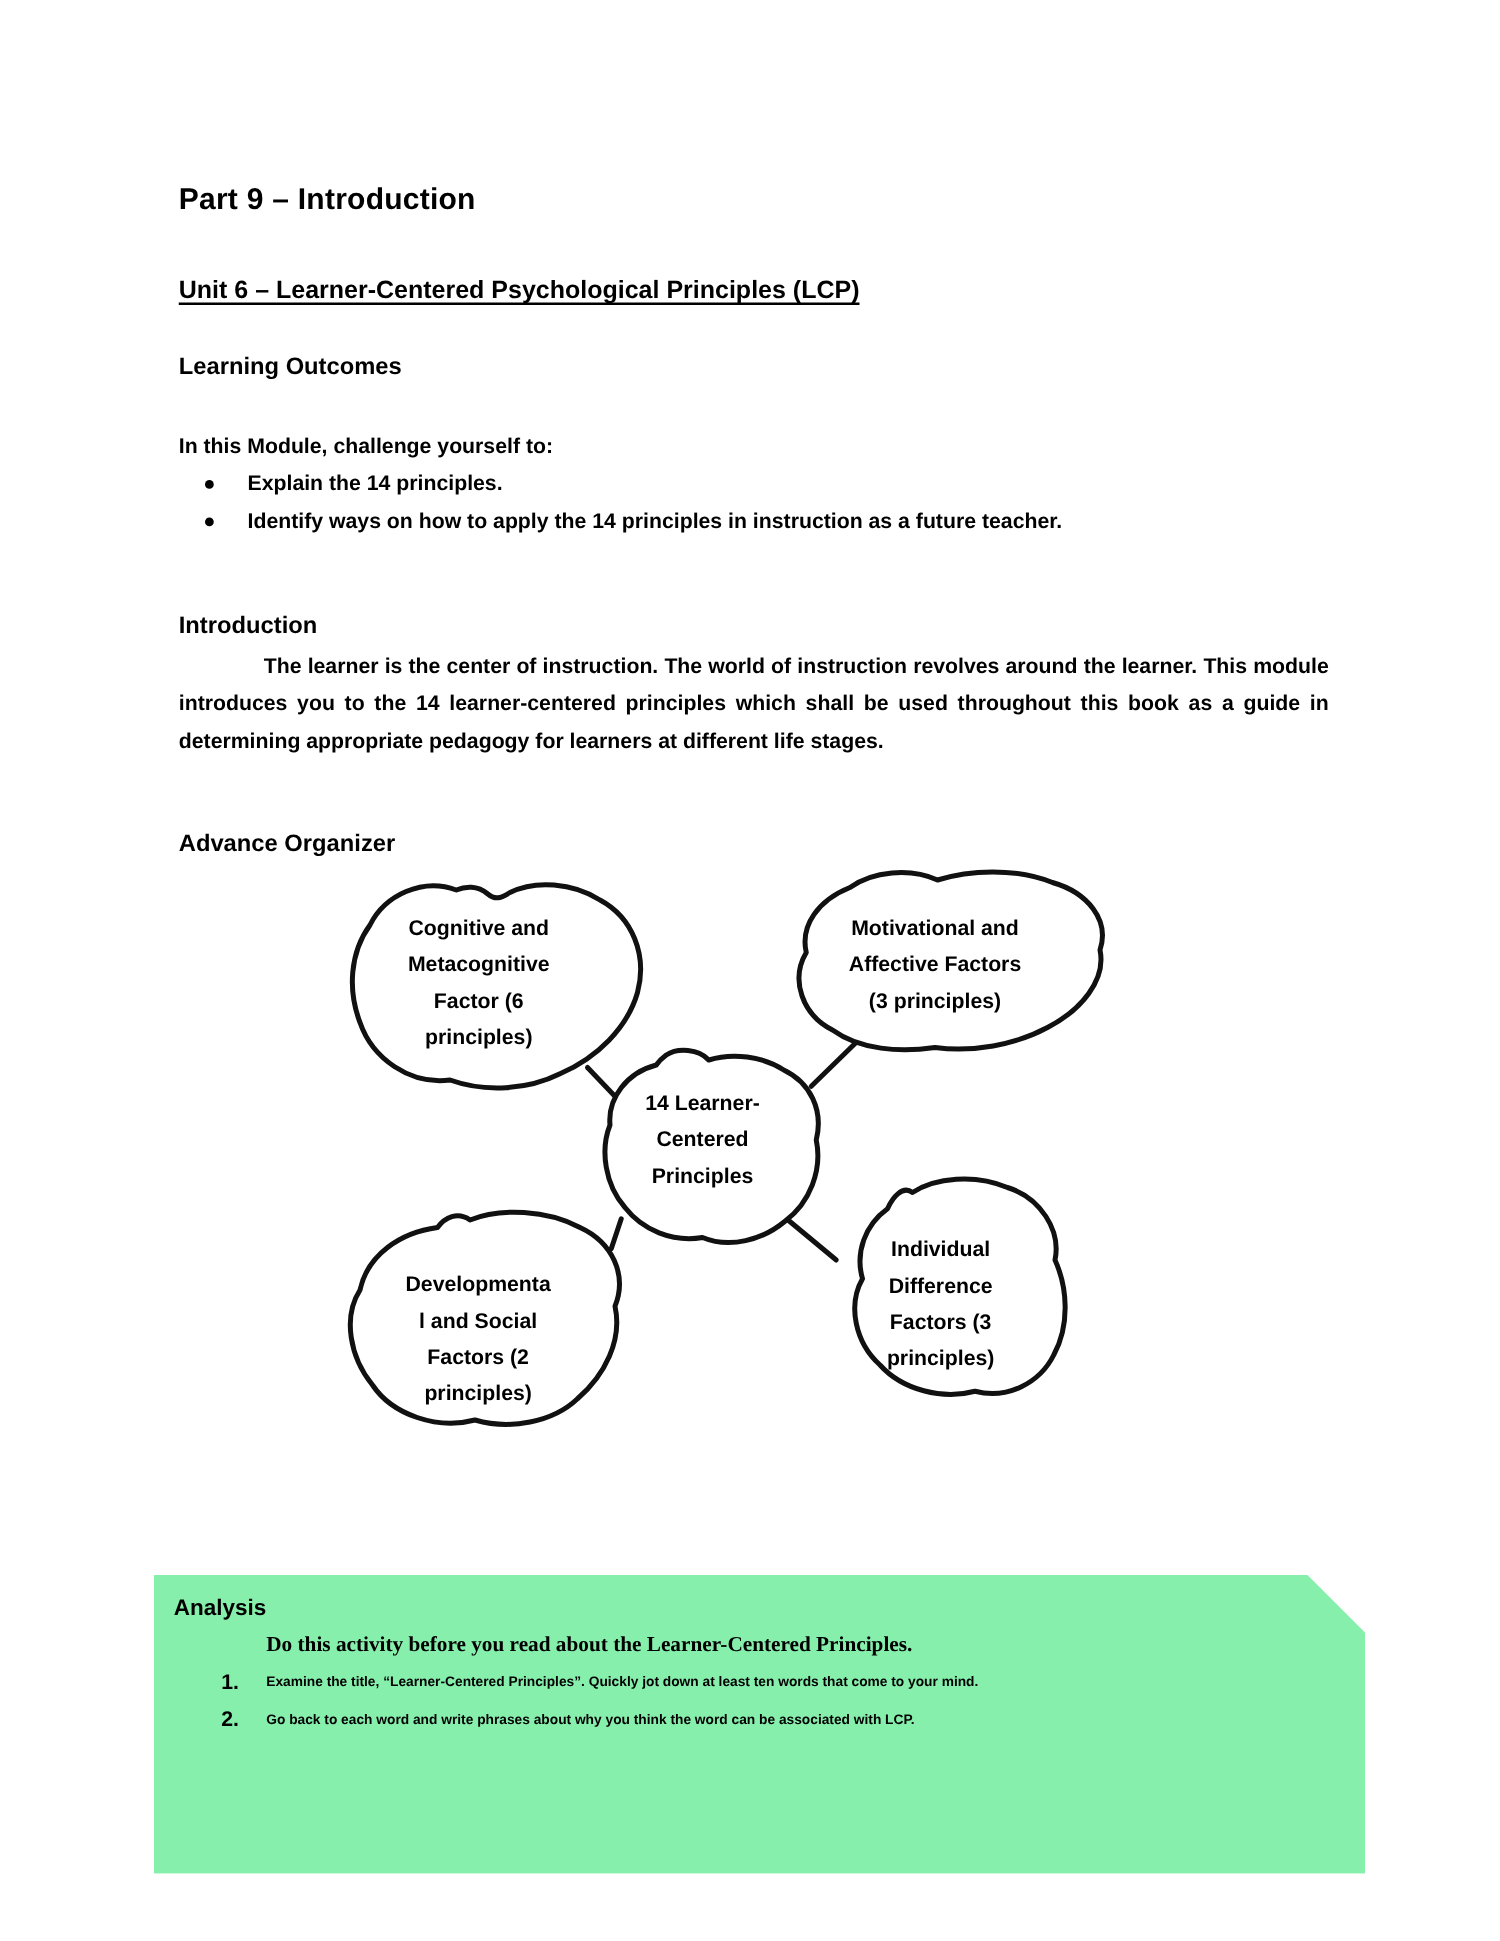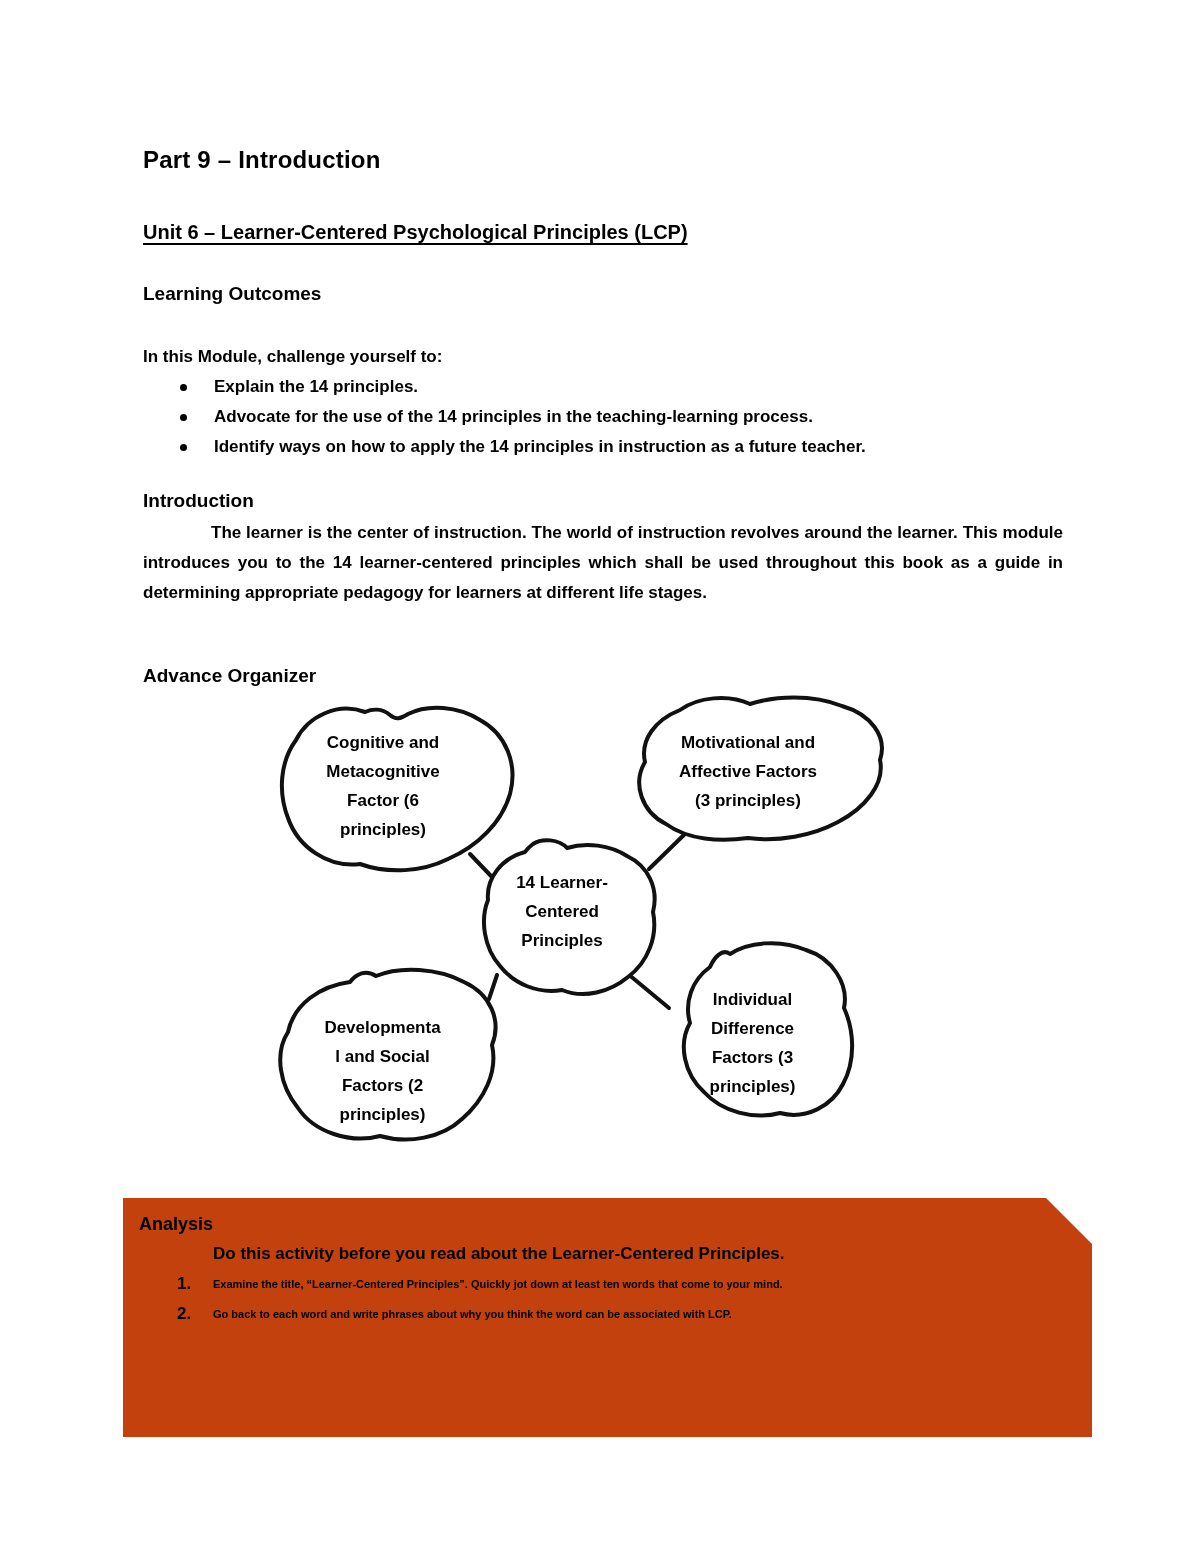--- a/index.html
+++ b/index.html
@@ -24,44 +24,40 @@
     position:absolute;text-align:center;white-space:pre-line;
     font-size:17px;font-weight:700;line-height:29px;
   }
   
   .analysis-box{
     width:969px;height:239px;background:#4472C4;
     clip-path:polygon(0 0, calc(100% - 46px) 0, 100% 46px, 100% 100%, 0 100%);
     padding:14px 20px 0 16px;box-sizing:border-box;
   }
   .analysis-heading{font-size:18px;font-weight:700;line-height:24px;}
-  .analysis-intro{font-size:17px;font-weight:600;line-height:30px;margin-left:74px;margin-top:3px;}
+  .analysis-intro{font-size:17px;font-weight:600;line-height:30px;margin-left:74px;margin-top:3px;font-family:Liberation Serif, serif;}
   .analysis-item{display:flex;margin-left:38px;}
   .analysis-num{flex:0 0 36px;font-size:17px;font-weight:600;line-height:30px;}
   .analysis-itext{flex:1;max-width:856px;font-size:11px;font-weight:600;line-height:30px;}
 </style>
 </head>
 <body>
 
 <div class="abs doc-h1" style="left:143px;top:146px;">Part 9 – Introduction</div>
 
 <div class="abs doc-h2" style="left:143px;top:221px;">Unit 6 – Learner-Centered Psychological Principles (LCP)</div>
 
 <div class="abs doc-h3" style="left:143px;top:283px;">Learning Outcomes</div>
 
 <div class="abs body-text" style="left:143px;top:342px;">In this Module, challenge yourself to:</div>
 
-<div class="abs" style="left:180px;top:372px;">
+<div class="abs" style="left:164px;top:372px;">
   <div class="bullet-row">
     <span class="bullet-dot"></span>
     <span class="bullet-label">Explain the 14 principles.</span>
-  </div>
-  <div class="bullet-row">
-    <span class="bullet-dot"></span>
-    <span class="bullet-label">Advocate for the use of the 14 principles in the teaching-learning process.</span>
   </div>
   <div class="bullet-row">
     <span class="bullet-dot"></span>
     <span class="bullet-label">Identify ways on how to apply the 14 principles in instruction as a future teacher.</span>
   </div>
 </div>
 
 <div class="abs doc-h3" style="left:143px;top:490px;">Introduction</div>
 
 <div class="abs body-text para" style="left:143px;top:518px;">The learner is the center of instruction.  The world of instruction revolves around the learner.  This module introduces you to the 14 learner-centered principles which shall be used throughout this book as a guide in determining appropriate pedagogy for learners at different life stages.</div>
@@ -97,21 +93,21 @@
   <div class="blob-label" style="left:30px;top:293px;width:205px;margin-top:28px;">Developmenta
 l and Social
 Factors (2
 principles)</div>
   <div class="blob-label" style="left:400px;top:293px;width:205px;">Individual
 Difference
 Factors (3
 principles)</div>
 </div>
 
-<div class="abs analysis-box" style="left: 123px; top: 1198px; background: #c2410c;">
+<div class="abs analysis-box" style="left: 123px; top: 1260px; background: #86efac;">
   <div class="analysis-heading">Analysis</div>
   <div class="analysis-intro">Do this activity before you read about the Learner-Centered Principles.</div>
   <div class="analysis-item">
     <div class="analysis-num">1.</div>
     <div class="analysis-itext">Examine the title, “Learner-Centered Principles”.  Quickly jot down at least ten words that come to your mind.</div>
   </div>
   <div class="analysis-item">
     <div class="analysis-num">2.</div>
     <div class="analysis-itext">Go back to each word and write phrases about why you think the word can be associated with LCP.</div>
   </div>

